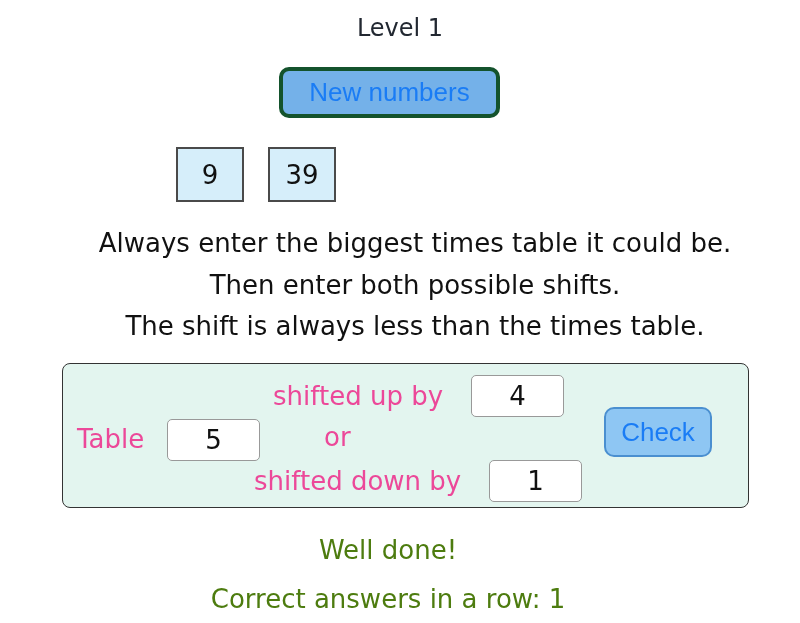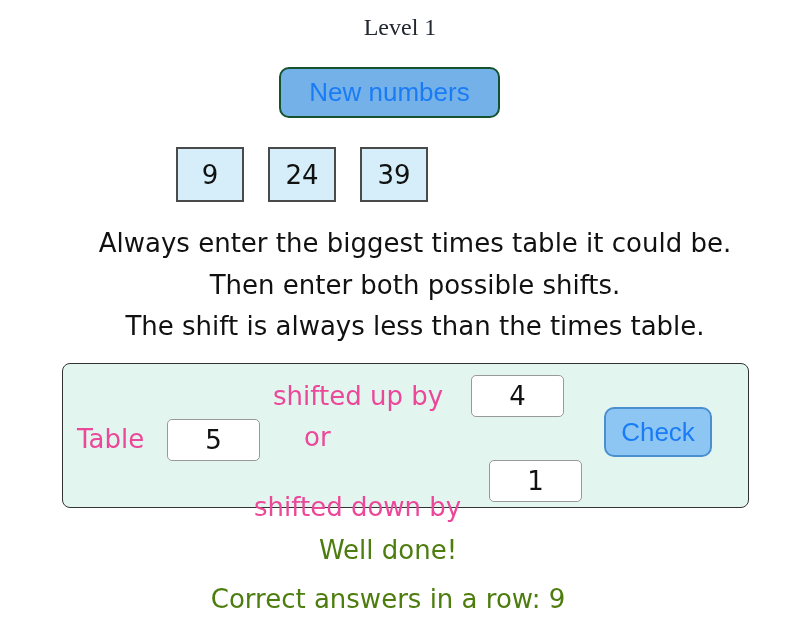--- a/index.html
+++ b/index.html
@@ -3,25 +3,25 @@
 <meta charset="utf-8">
 <style>
   html, body { margin: 0; padding: 0; }
   body {
     width: 800px; height: 623px; background: #ffffff; position: relative;
     font-family: "DejaVu Sans", sans-serif; color: #111;
     overflow: hidden;
   }
   .level {
     position: absolute; left: 0; width: 800px; top: 14px; text-align: center;
-    font-size: 24px; color: #222831; font-family: Liberation Serif, serif;
+    font-size: 24px; color: #222831;
   }
   .btn-new {
     position: absolute; left: 279px; top: 67px; width: 221px; height: 51px;
-    box-sizing: border-box; background: #74b1e9; border: 2px solid #14532d;
+    box-sizing: border-box; background: #74b1e9; border: 4px solid #14532d;
     border-radius: 10px; color: #1a7cf5; font-family: "Liberation Sans", sans-serif;
     font-size: 26px; display: flex; align-items: center; justify-content: center;
     cursor: pointer;
   }
   .numbers { position: absolute; top: 147px; left: 176px; display: flex; gap: 24px; }
   .num {
     width: 68px; height: 55px; box-sizing: border-box; background: #d6eefa;
     border: 2px solid #4a4a4a; display: flex; align-items: center; justify-content: center;
     font-size: 26px; color: #111;
   }
@@ -51,37 +51,36 @@
 </style>
 </head>
 <body>
 
 <div class="level">Level 1</div>
 
 <div class="btn-new">New numbers</div>
 
 <div class="numbers">
   <div class="num">9</div>
-  <div class="num">24</div>
   <div class="num">39</div>
 </div>
 
 <div class="instr" style="top:228px;">Always enter the biggest times table it could be.</div>
 <div class="instr" style="top:270px;">Then enter both possible shifts.</div>
 <div class="instr" style="top:311px;">The shift is always less than the times table.</div>
 
 <div class="panel"></div>
 
 <div class="lbl" style="left:77px; top:424px;">Table</div>
 <div class="inp" style="left:167px; top:419px;">5</div>
 
 <div class="lbl" style="left:273px; top:381px;">shifted up by</div>
 <div class="inp" style="left:471px; top:375px;">4</div>
 
-<div class="lbl" style="left:304px; top:422px;">or</div>
+<div class="lbl" style="left:324px; top:422px;">or</div>
 
-<div class="lbl" style="left:254px; top:492px;">shifted down by</div>
+<div class="lbl" style="left:254px; top:466px;">shifted down by</div>
 <div class="inp" style="left:489px; top:460px;">1</div>
 
 <div class="btn-check">Check</div>
 
 <div class="status" style="top:535px;">Well done!</div>
-<div class="status" style="top:584px;">Correct answers in a row: 9</div>
+<div class="status" style="top:584px;">Correct answers in a row: 1</div>
 
 </body></html>

